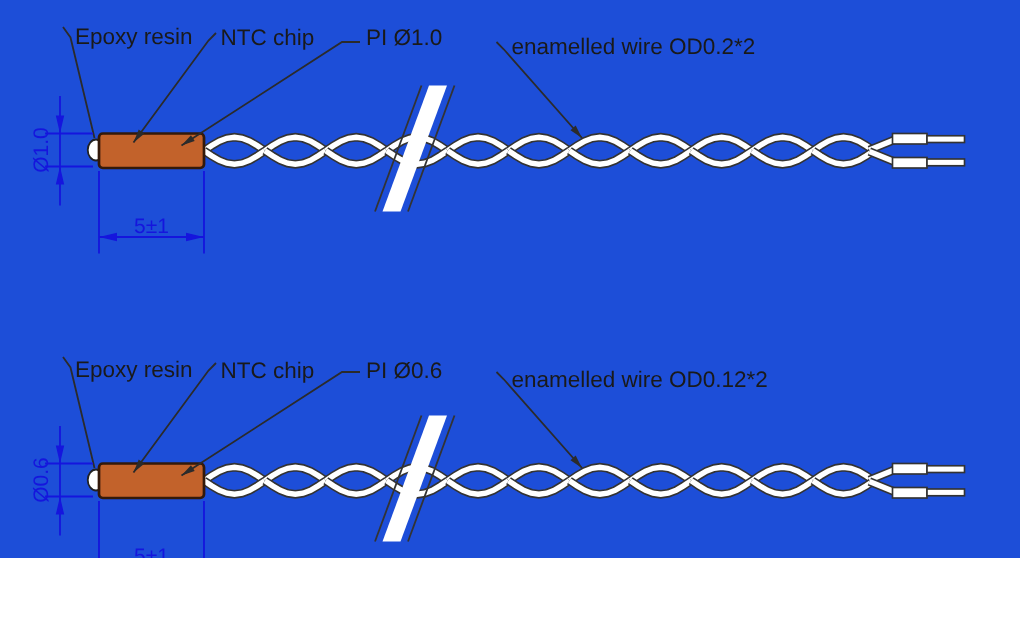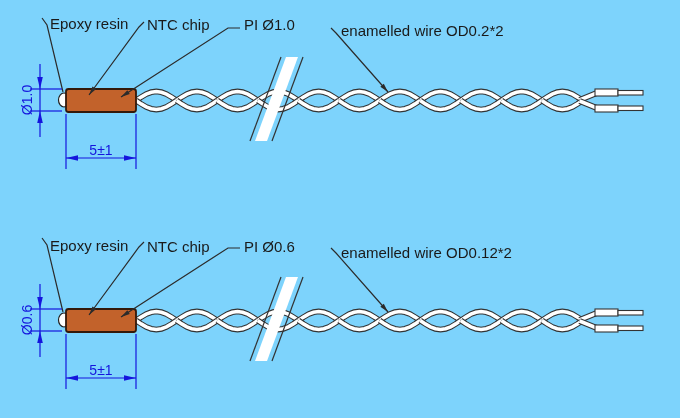--- a/index.html
+++ b/index.html
@@ -1,16 +1,16 @@
 <!DOCTYPE html>
 <html><head>
 <meta charset="utf-8">
 <style>
   html,body{margin:0;padding:0;background:#ffffff;}
-  .canvas-wrap{position:relative;width:680px;height:418px;background:#7dd3fc;overflow:hidden;}
+  .canvas-wrap{position:relative;width:680px;height:372px;background:#1d4ed8;overflow:hidden;}
   svg{display:block;}
   .lbl{font-family:"Liberation Sans",sans-serif;font-size:15px;fill:#1a1a1a;}
   .dim{font-family:"Liberation Sans",sans-serif;font-size:14px;}
 </style>
 </head>
 <body>
 
 <div class="canvas-wrap">
   <svg width="680" height="418" viewBox="0 0 680 418">
 

